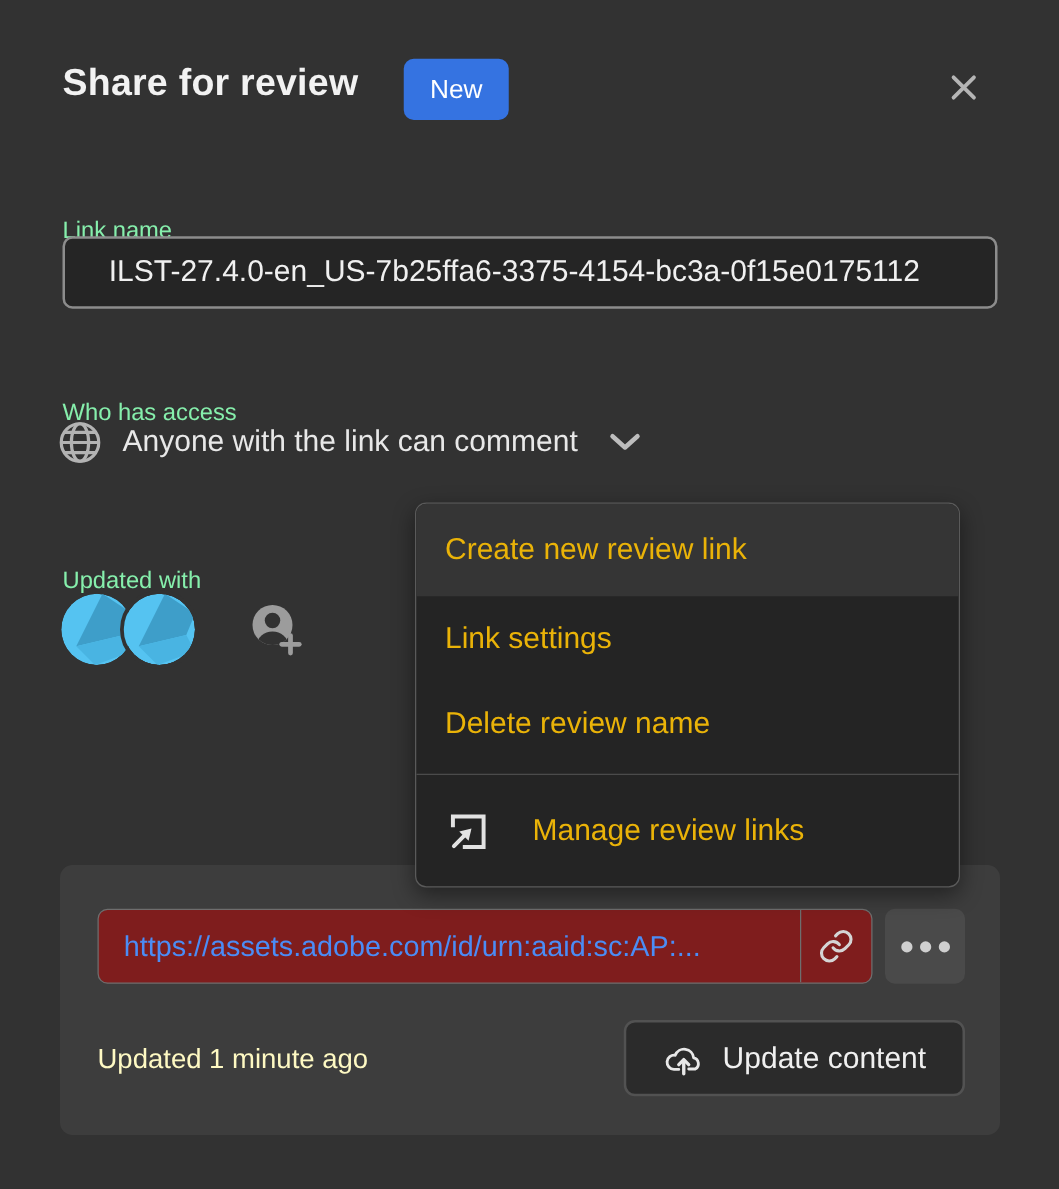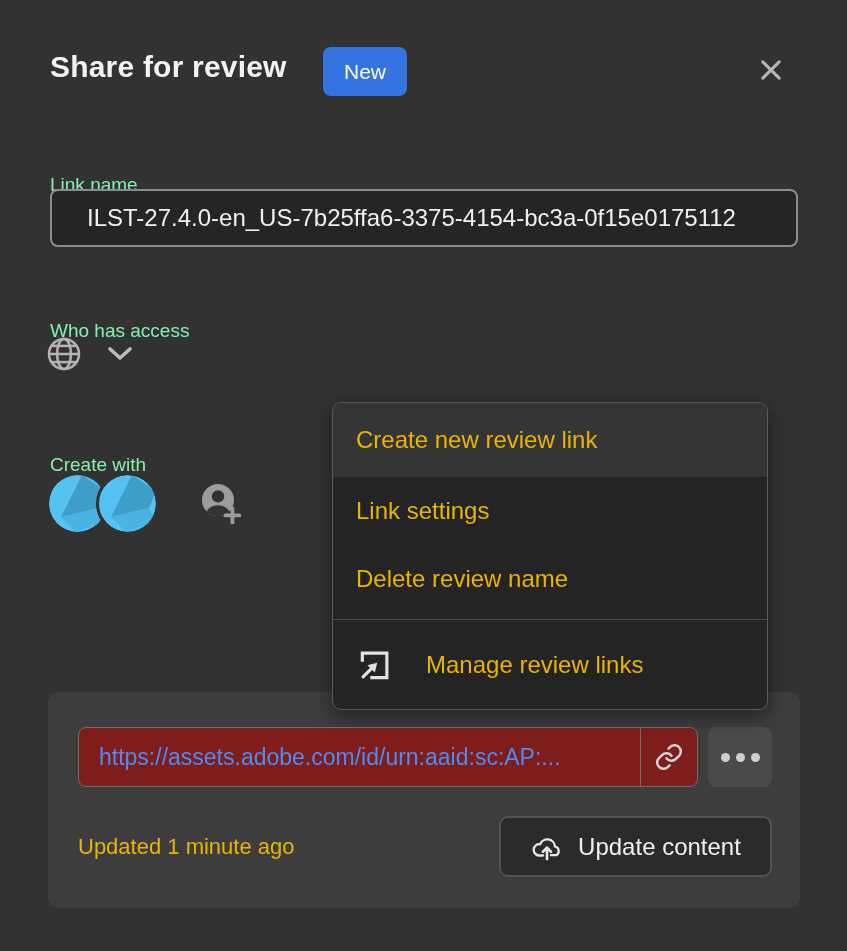--- a/index.html
+++ b/index.html
@@ -97,21 +97,21 @@
   }
   .more-btn{
     width:64px;margin-left:10px;border:none;border-radius:8px;
     background:#4A4A4A;display:flex;align-items:center;justify-content:center;
     gap:6px;cursor:pointer;padding:0;
   }
   .more-btn .dot{width:9px;height:9px;border-radius:50%;background:#CFCFCF;}
   .footer-row{
     margin-top:29px;display:flex;align-items:center;justify-content:space-between;
   }
-  .updated-text{font-size:22px;color:#eab308;}
+  .updated-text{font-size:22px;color:#fef9c3;}
   .update-btn{
     width:273px;height:61px;
     background:#2B2B2B;border:2px solid #525252;border-radius:9px;
     display:flex;align-items:center;justify-content:center;gap:14px;
     color:#F0F0F0;font-size:24px;cursor:pointer;
     font-family:"Liberation Sans","DejaVu Sans",sans-serif;
   }
   svg{display:block;}
 </style>
 </head>
@@ -134,28 +134,29 @@
 <div class="abs access-row">
   <span>
     <svg width="36" height="36" viewBox="0 0 24 24" fill="none" stroke="#B3B3B3" stroke-width="1.7">
       <circle cx="12" cy="12" r="10"></circle>
       <ellipse cx="12" cy="12" rx="4.6" ry="10"></ellipse>
       <path d="M2 12 h20"></path>
       <path d="M3.4 6.6 h17.2"></path>
       <path d="M3.4 17.4 h17.2"></path>
     </svg>
   </span>
+  <span class="access-value">Anyone with the link can comment</span>
   <span class="access-chevron">
     <svg width="28" height="18" viewBox="0 0 28 18" fill="none" stroke="#BDBDBD" stroke-width="3.6" stroke-linecap="round" stroke-linejoin="round">
       <path d="M4 4 L14 13 L24 4"></path>
     </svg>
   </span>
 </div>
 
-<div class="abs field-label shared-label">Create with</div>
+<div class="abs field-label shared-label">Updated with</div>
 <div class="abs avatar-group">
   <span class="avatar a1">
     <svg width="57" height="57" viewBox="0 0 57 57">
       <defs>
           <clipPath id="c1">
             <circle cx="28.5" cy="28.5" r="28.5"></circle>
           </clipPath>
         </defs>
       <g clip-path="url(#c1)">
         <circle cx="28.5" cy="28.5" r="28.5" fill="#55C3F1"></circle>

